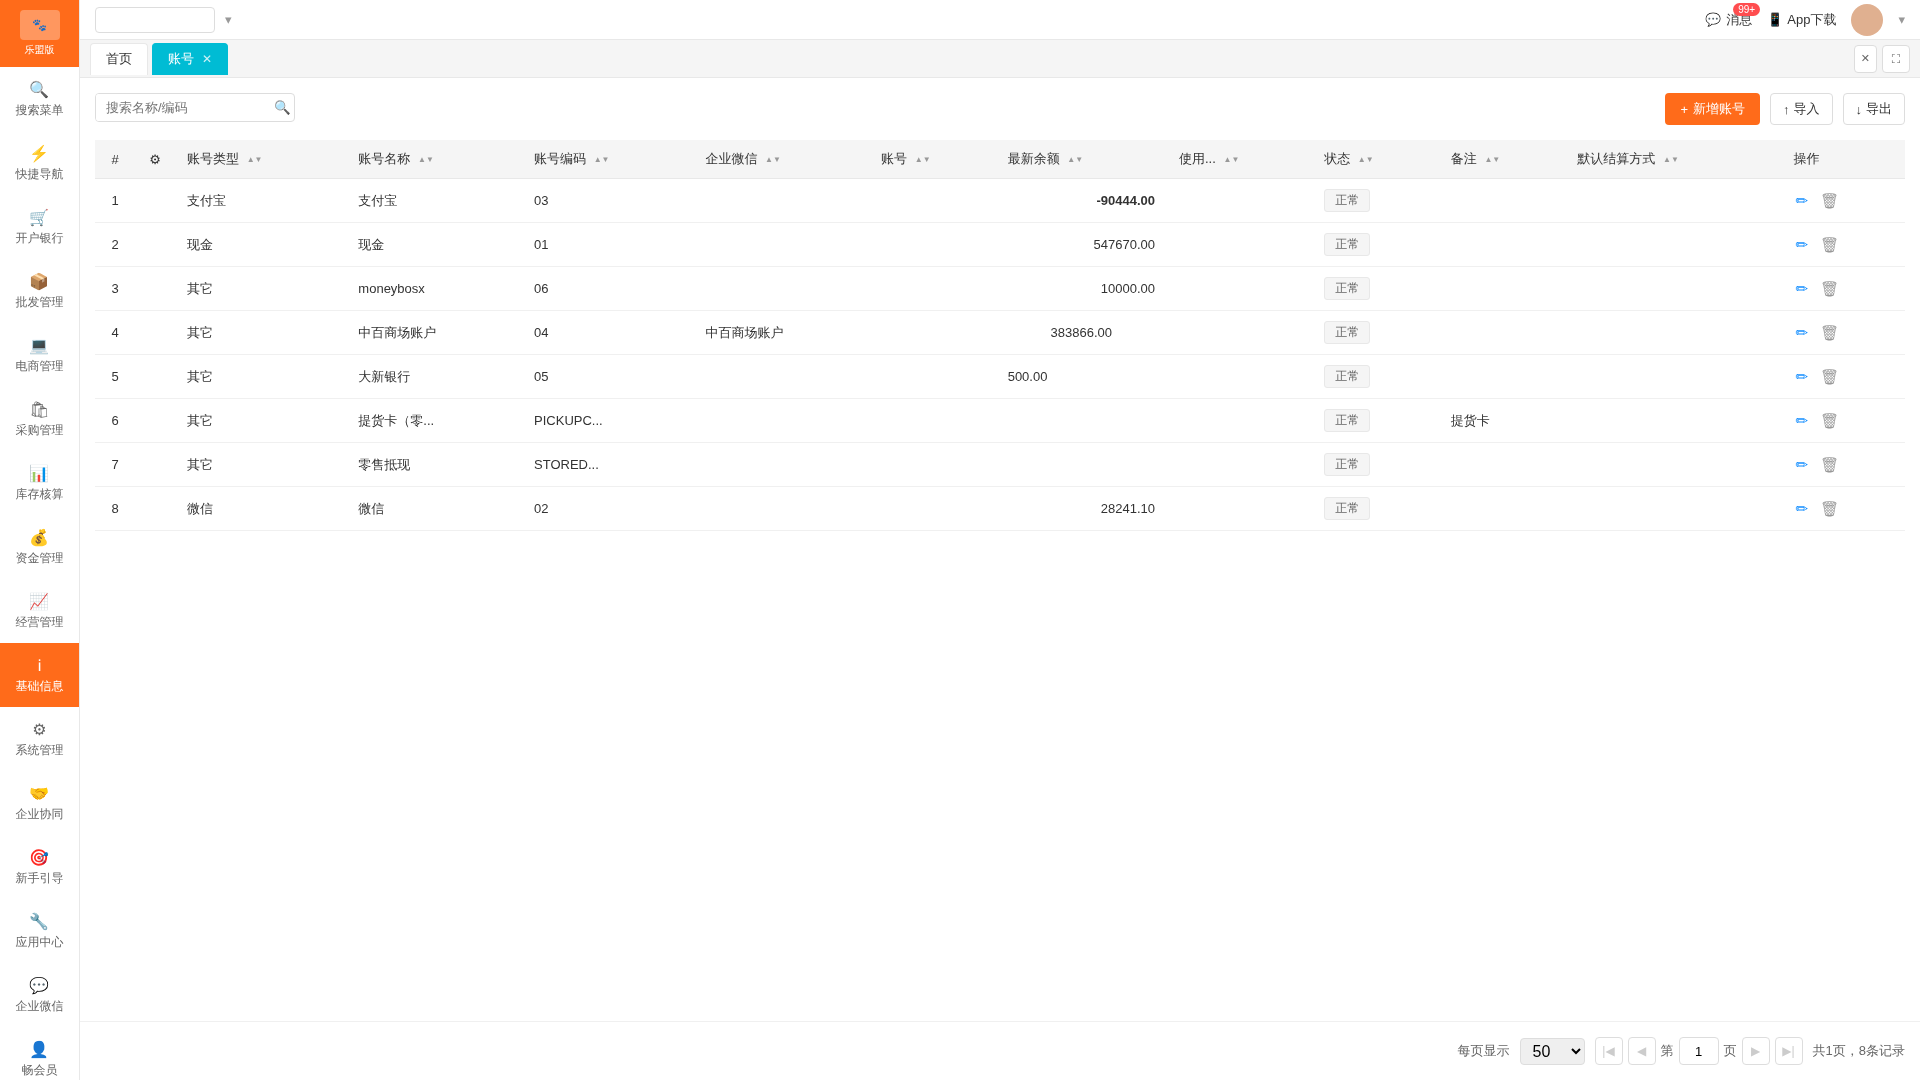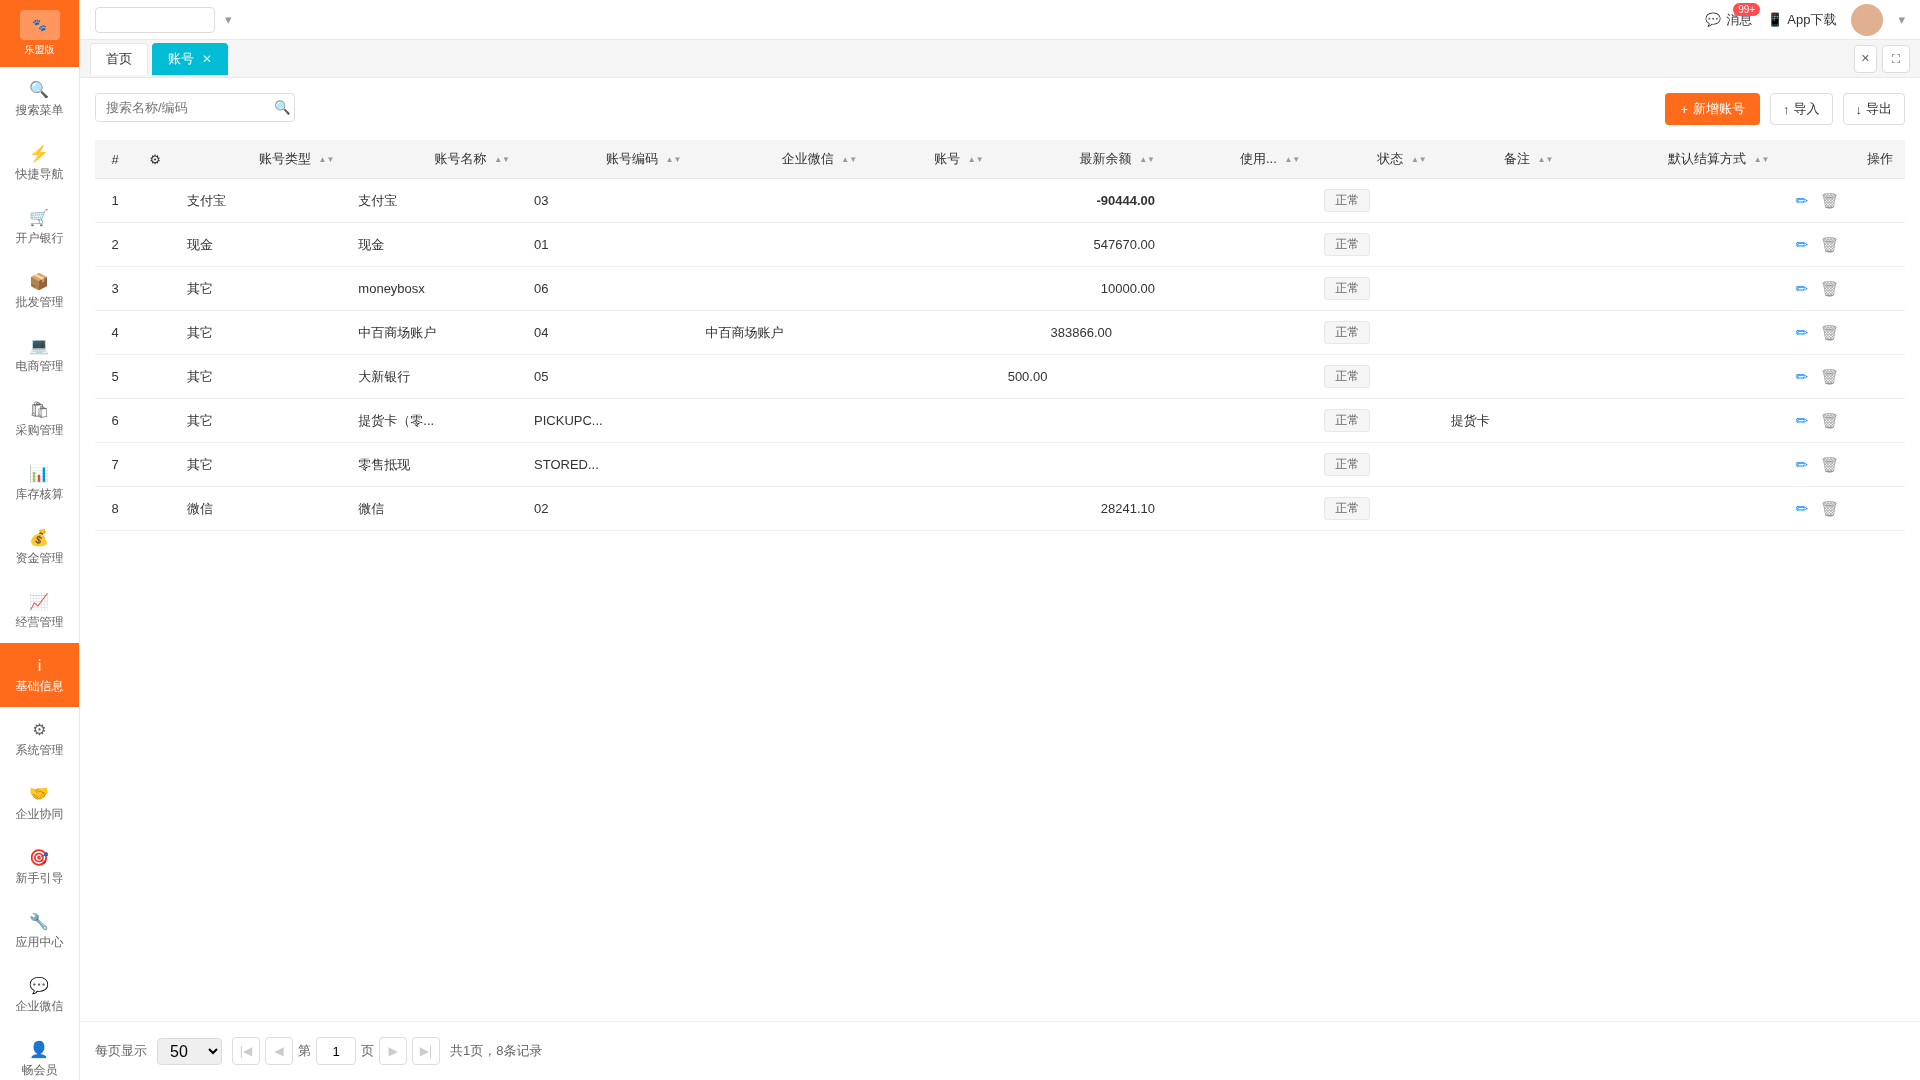--- a/index.html
+++ b/index.html
@@ -256,21 +256,21 @@
       width: 100%;
       border-collapse: collapse;
       font-size: 13px;
     }
     thead tr {
       background: #f5f5f5;
       border-bottom: 1px solid #e8e8e8;
     }
     thead th {
       padding: 10px 12px;
-      text-align: right;
+      text-align: left;
       color: #333;
       font-weight: 500;
       white-space: nowrap;
       border-bottom: 1px solid #e8e8e8;
     }
     thead th.sortable {
       cursor: pointer;
     }
     thead th .sort-icon {
       display: inline-flex;
@@ -308,21 +308,21 @@
       color: #1890ff;
       font-size: 15px;
       padding: 2px;
     }
     .action-btn.delete { color: #999; }
 
     
     .pagination-bar {
       display: flex;
       align-items: center;
-      justify-content: flex-start;
+      justify-content: flex-end;
       padding: 15px;
       gap: 10px;
       border-top: 1px solid #f0f0f0;
       background: white;
       flex-shrink: 0;
     }
     .page-size-label { color: #666; font-size: 13px; }
     .page-size-select {
       border: 1px solid #ddd;
       border-radius: 4px;

